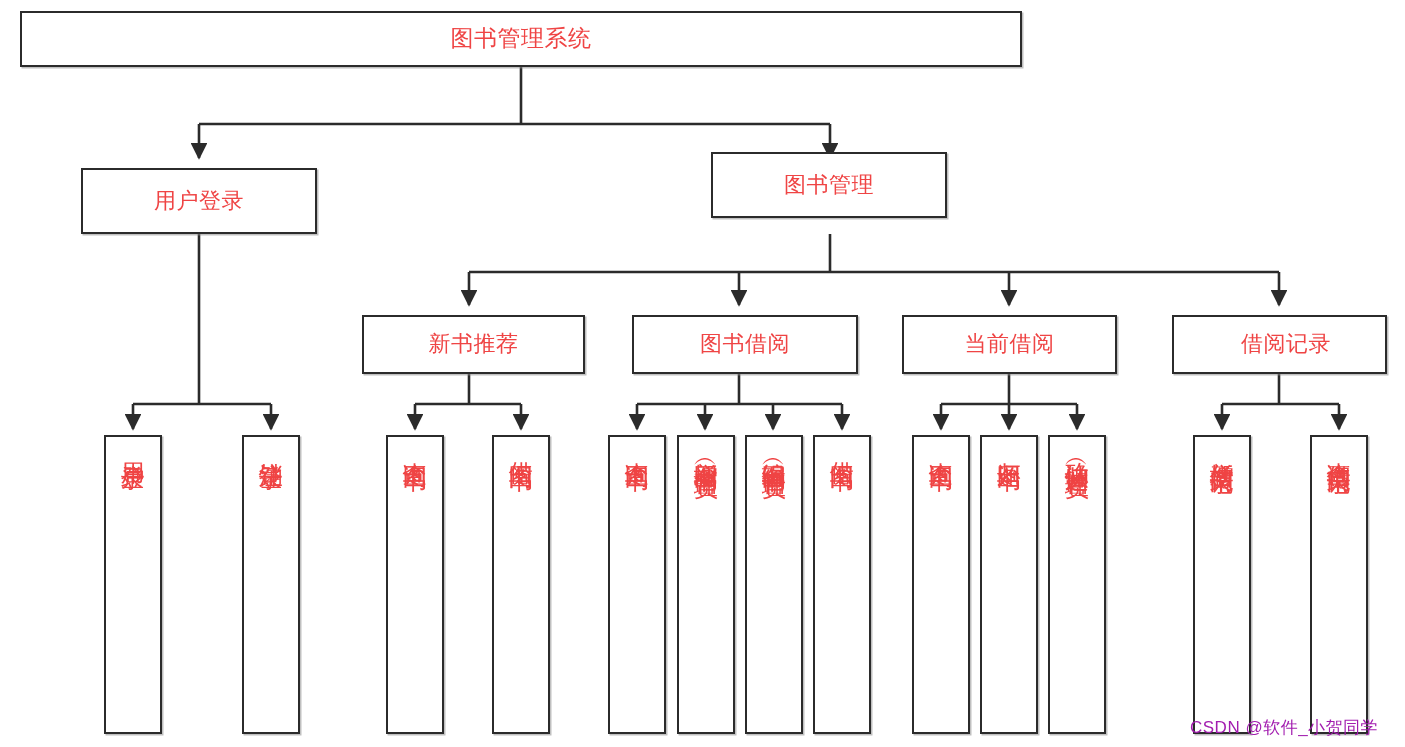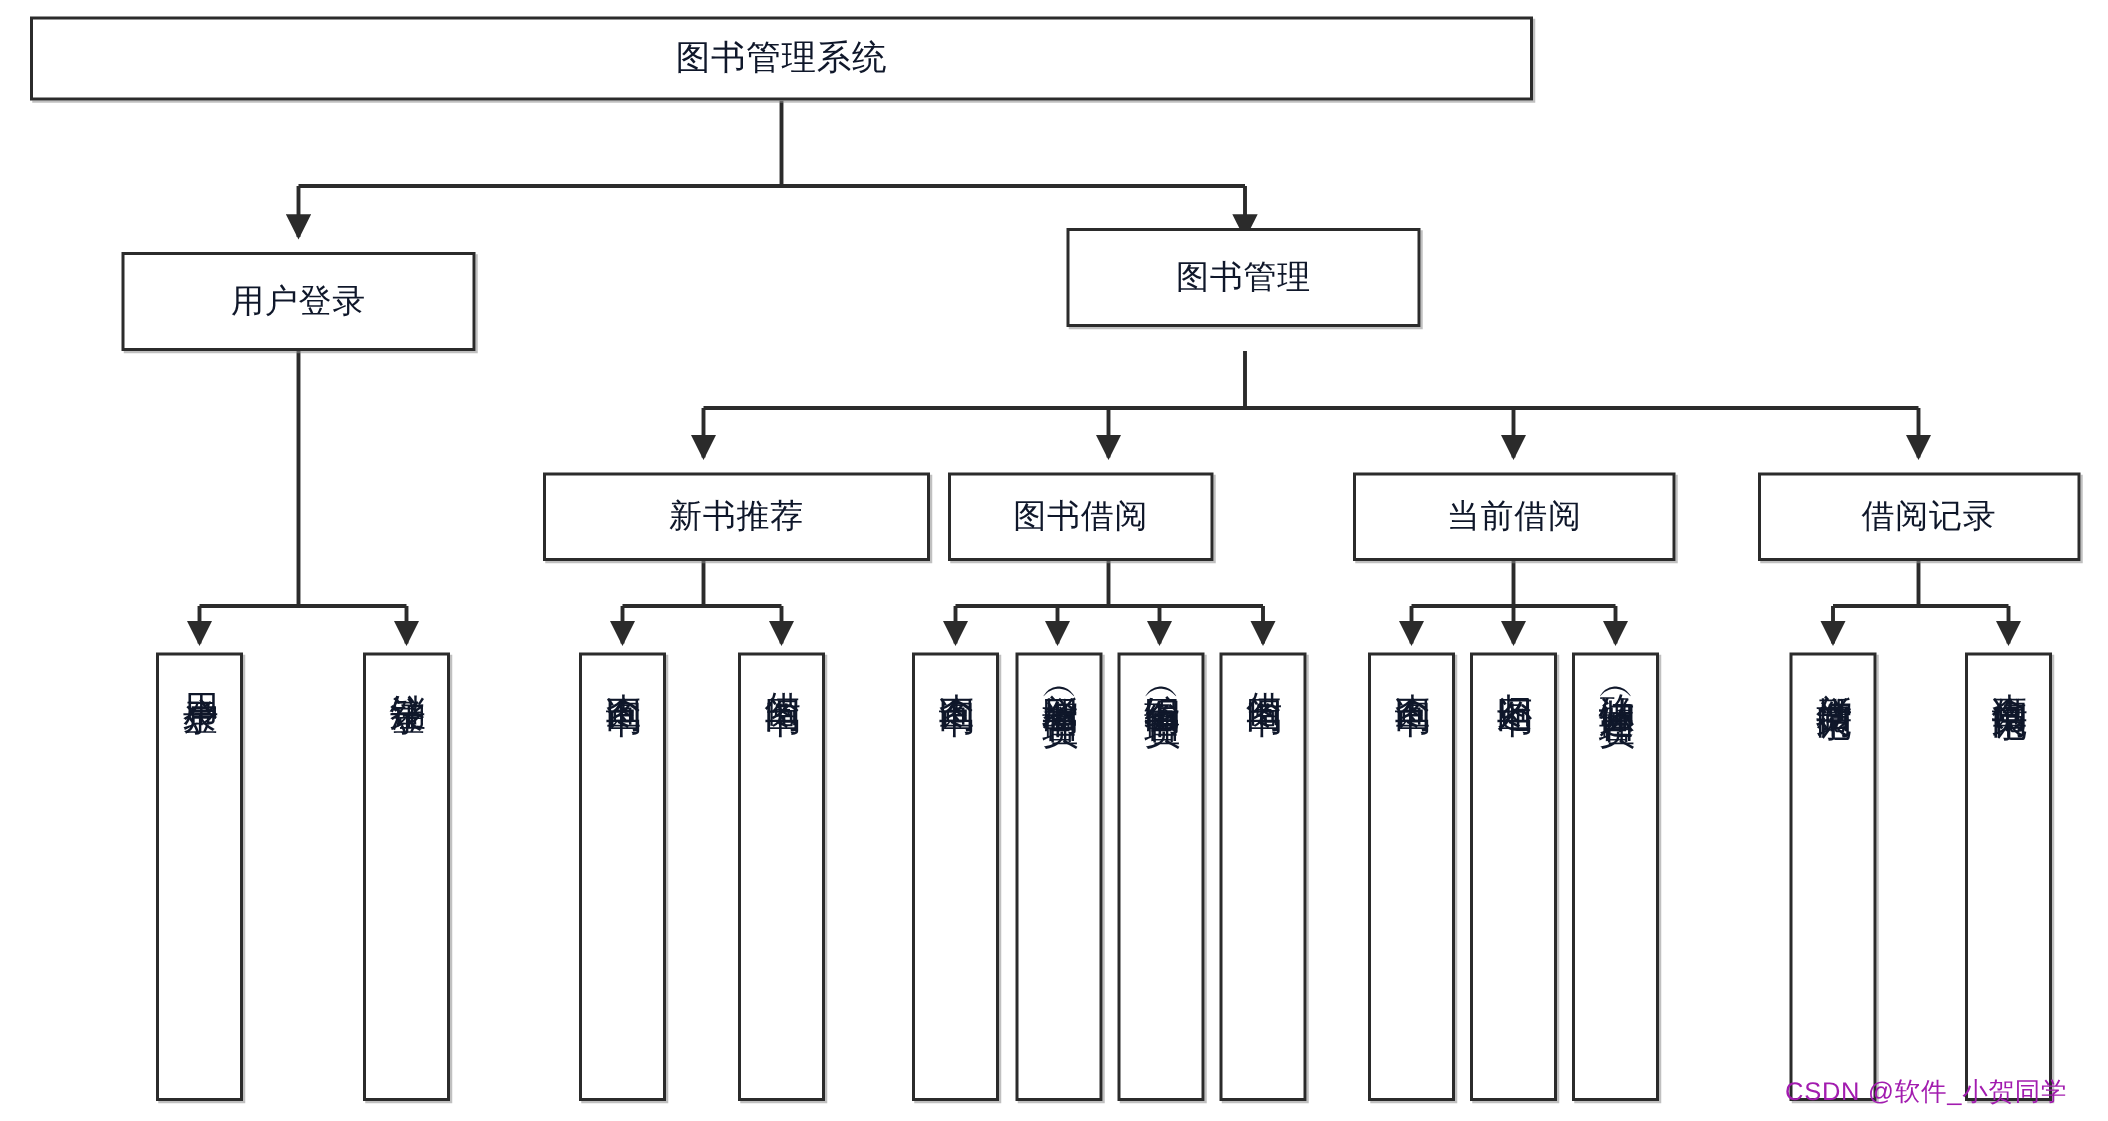--- a/index.html
+++ b/index.html
@@ -23,21 +23,21 @@
     top: 0;
     width: 1405px;
     height: 747px;
     pointer-events: none;
   }
   .node {
     position: absolute;
     box-sizing: border-box;
     border: 2px solid #2b2b2b;
     background: #ffffff;
-    color: #0f172a;
+    color: #ef4444;
     display: flex;
     align-items: center;
     justify-content: center;
     box-shadow: 1.5px 1.5px 0 rgba(140,140,140,0.55);
   }
   .node .label {
     display: block;
     text-align: center;
     letter-spacing: 0.5px;
   }
@@ -127,25 +127,25 @@
   </div>
 
   <div class="node horiz" style="left:81px; top:168px; width:236px; height:66px;">
     <span class="label">用户登录</span>
   </div>
 
   <div class="node horiz" style="left:711px; top:152px; width:236px; height:66px;">
     <span class="label">图书管理</span>
   </div>
 
-  <div class="node horiz" style="left:362px; top:315px; width:258px; height:59px;">
+  <div class="node horiz" style="left:362px; top:315px; width:223px; height:59px;">
     <span class="label">新书推荐</span>
   </div>
 
-  <div class="node horiz" style="left:632px; top:315px; width:177px; height:59px;">
+  <div class="node horiz" style="left:632px; top:315px; width:226px; height:59px;">
     <span class="label">图书借阅</span>
   </div>
 
   <div class="node horiz" style="left:902px; top:315px; width:215px; height:59px;">
     <span class="label">当前借阅</span>
   </div>
 
   <div class="node horiz" style="left:1172px; top:315px; width:215px; height:59px;padding-left:13px;">
     <span class="label">借阅记录</span>
   </div>

